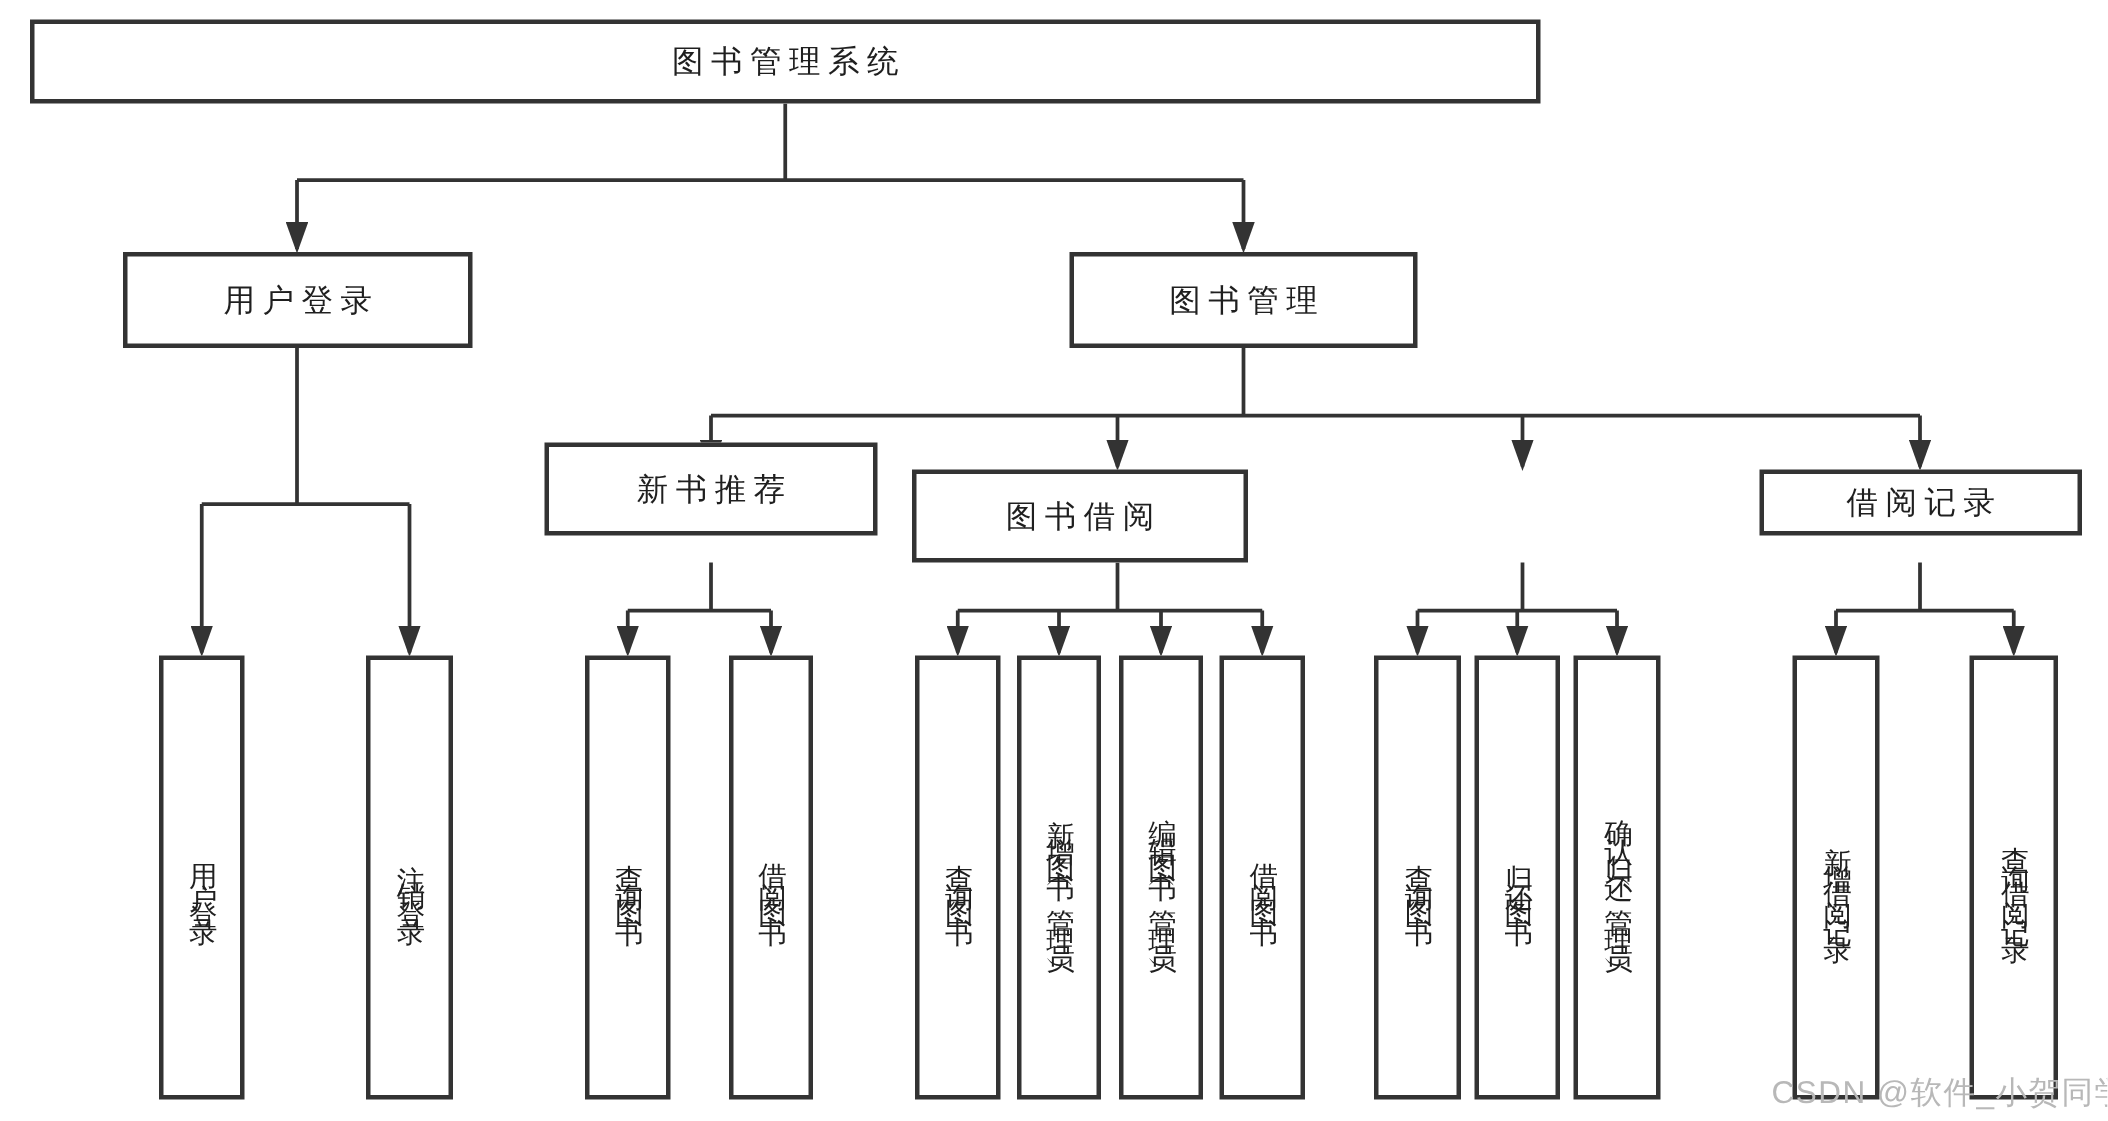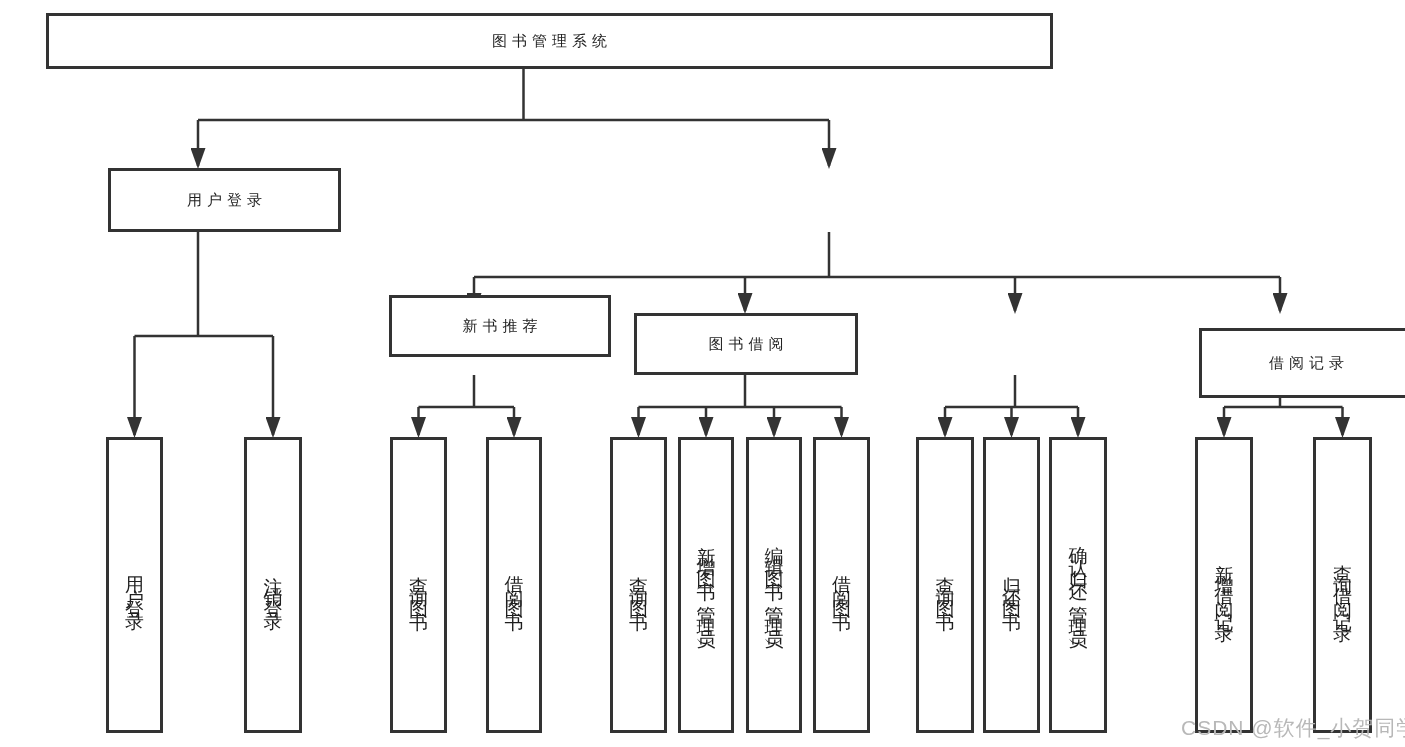--- a/index.html
+++ b/index.html
@@ -17,25 +17,24 @@
     position: absolute;
     box-sizing: border-box;
     border: 3px solid #333333;
     background: #ffffff;
     display: flex;
     align-items: center;
     justify-content: center;
     z-index: 2;
   }
   .box {
-    font-size: 15px;
+    font-size: 21px;
     letter-spacing: 5px;
     text-indent: 5px;
     white-space: nowrap;
-    margin-left: 26px;
   }
   .vbox {
     writing-mode: vertical-rl;
     text-orientation: mixed;
     font-size: 19px;
     letter-spacing: 12px;
     line-height: 1.05;
   }
   .watermark {
     position: absolute;
@@ -113,24 +112,25 @@
         <path d="M1224,407 H1342.5"></path>
         <line x1="1224" y1="407" x2="1224" y2="435" marker-end="url(#arw)"></line>
         <line x1="1342.5" y1="407" x2="1342.5" y2="435" marker-end="url(#arw)"></line>
       </g>
     </g>
   </svg>
 
   <div class="box" style="left:20px; top:13px; width:1007px; height:56px">图书管理系统</div>
 
   <div class="box" style="left:82px; top:168px; width:233px; height:64px">用户登录</div>
+  <div class="box" style="left:713px; top:168px; width:232px; height:64px">图书管理</div>
 
   <div class="box" style="left:363px; top:295px; width:222px; height:62px">新书推荐</div>
   <div class="box" style="left:608px; top:313px; width:224px; height:62px">图书借阅</div>
-  <div class="box" style="left:1173px; top:328px; width:215px; height:70px">借阅记录</div>
+  <div class="box" style="left:1173px; top:313px; width:215px; height:44px">借阅记录</div>
 
   <div class="vbox" style="left:106px; top:437px; width:57px; height:296px">用户登录</div>
   <div class="vbox" style="left:244px; top:437px; width:58px; height:296px">注销登录</div>
 
   <div class="vbox" style="left:390px; top:437px; width:57px; height:296px">查询图书</div>
   <div class="vbox" style="left:486px; top:437px; width:56px; height:296px">借阅图书</div>
 
   <div class="vbox" style="left:610px; top:437px; width:57px; height:296px">查询图书</div>
   <div class="vbox" style="left:678px; top:437px; width:56px; height:296px">新增图书（管理员）</div>
   <div class="vbox" style="left:746px; top:437px; width:56px; height:296px">编辑图书（管理员）</div>

